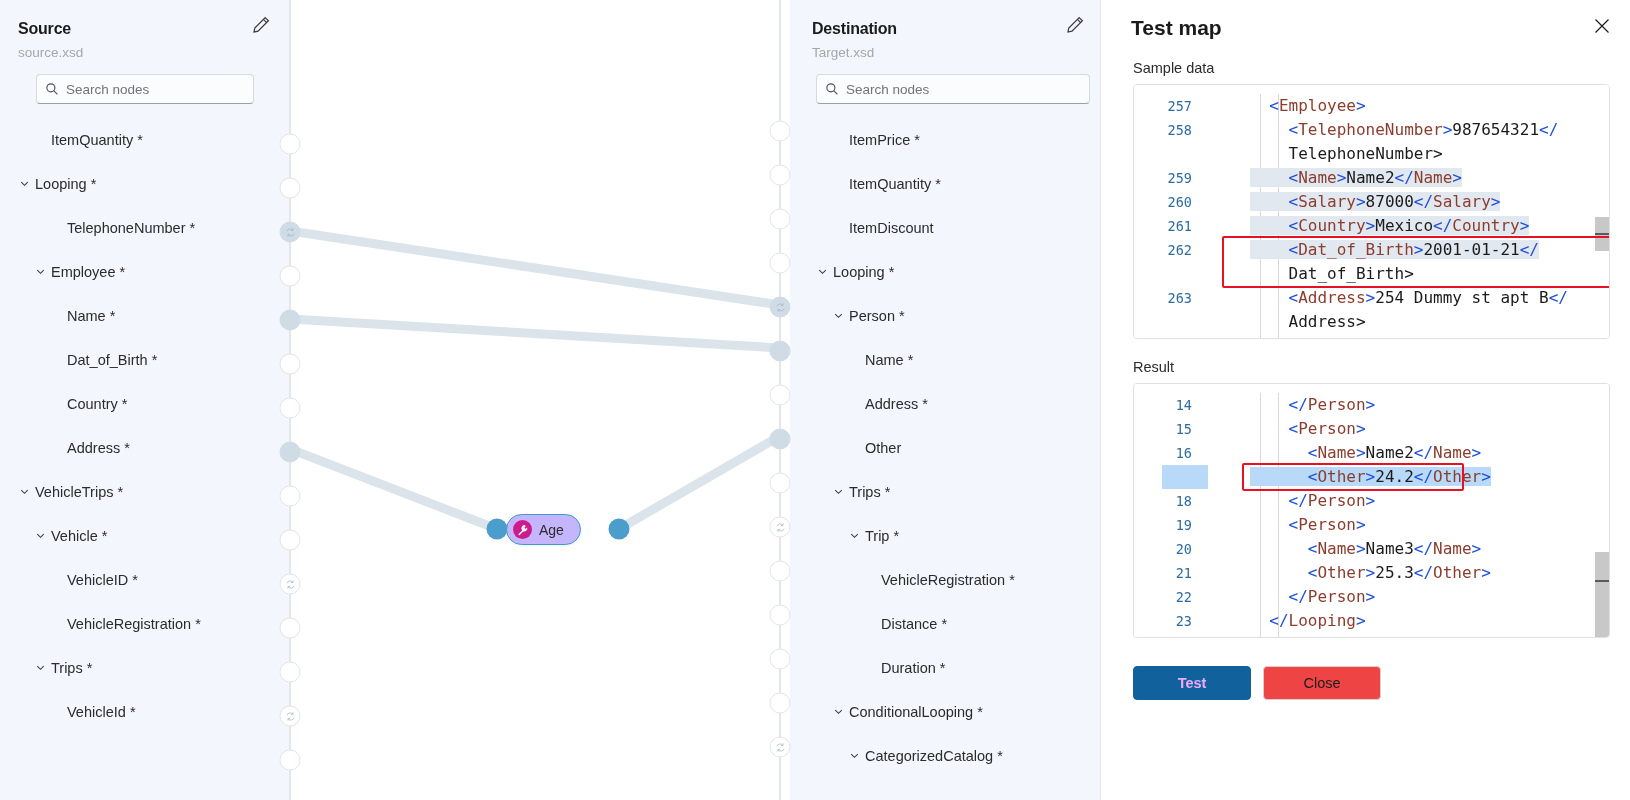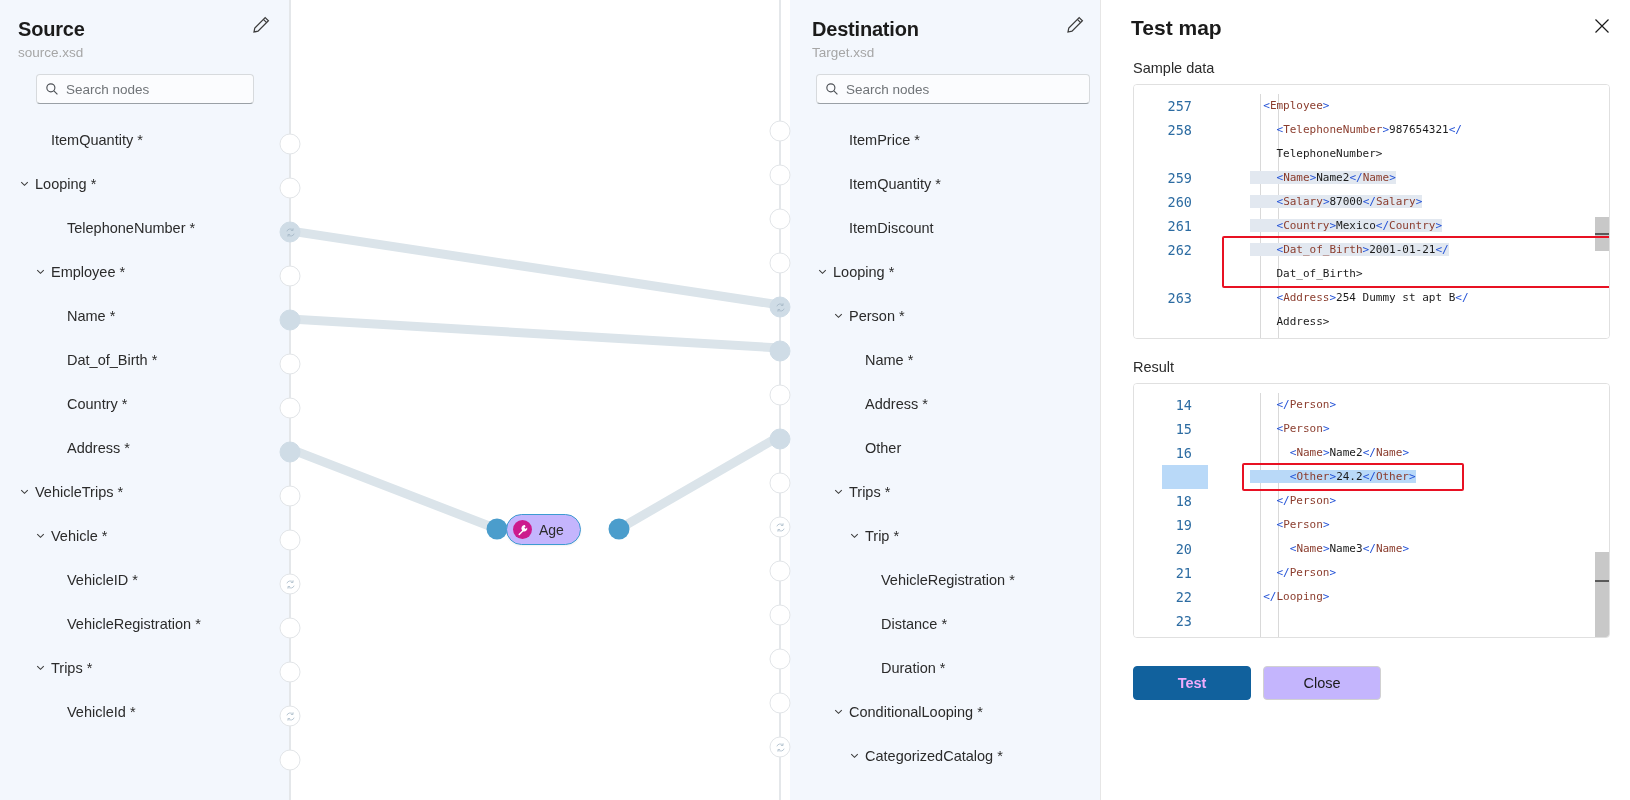--- a/index.html
+++ b/index.html
@@ -18,21 +18,21 @@
     position: relative;
     background: #f3f7fd;
     height: 800px;
     flex: 0 0 auto;
   }
   #source-panel { width: 290px; }
   #dest-panel  { width: 310px; }
 
   .panel-head { padding: 16px 18px 0 18px; position: relative; }
   .panel-title {
-    font-size: 20px; font-weight: 700; letter-spacing: -0.2px;
+    font-size: 16px; font-weight: 700; letter-spacing: -0.2px;
     color: #1b1b1b; line-height: 26px;
   }
   .panel-sub {
     font-size: 13.5px; color: #a6a6a6; margin-top: 2px; line-height: 18px;
   }
   .edit-icon {
     position: absolute; top: 14px; right: 16px;
     width: 24px; height: 24px; cursor: pointer;
   }
   .edit-icon svg { display:block; }
@@ -157,21 +157,21 @@
     text-align: right; padding-right: 16px;
     line-height: 24px; height: 24px;
   }
   .gutter .ln.blank { color: transparent; }
   .code-area {
     flex: 1 1 auto; position: relative; padding-top: 9px;
     overflow: hidden;
   }
   .cline {
     font-family: "DejaVu Sans Mono", monospace;
-    font-size: 11px; line-height: 24px; height: 24px;
+    font-size: 16px; line-height: 24px; height: 24px;
     white-space: pre; color: #1b1b1b; position: relative;
   }
   .tok-tag  { color: #8b3d2e; }
   .tok-br   { color: #2251d6; }
   .tok-txt  { color: #1b1b1b; }
   .hl-sel   { background: #e2e8f0; }
   .hl-blue  { background: #b9d9f8; }
   .guide {
     position: absolute; top: 9px; bottom: 0; width: 1px; background: #d9d9d9;
   }
@@ -188,21 +188,21 @@
   .vthumb { position: absolute; left: 0; width: 14px; background: #c8c8c8; }
   .vthumb .mark { position:absolute; left:0; right:0; height:2px; background:#5a5a5a; }
 
   .tm-buttons { margin: 28px 0 0 12px; display: flex; gap: 12px; }
   .btn {
     height: 34px; min-width: 118px; border-radius: 4px;
     font-size: 14.5px; display:flex; align-items:center; justify-content:center;
     cursor: pointer; font-family: "Liberation Sans", sans-serif;
   }
   .btn-primary { background: #11619d; color:#f0abfc; border: 1px solid #11619d; font-weight:600; }
-  .btn-default { background: #c4b5fd; color:#1b1b1b; border: 1px solid #d1d1d1; }
+  .btn-default { background: #ef4444; color:#1b1b1b; border: 1px solid #d1d1d1; }
 </style>
 </head>
 <body>
 
 <div class="app">
 
   <div class="schema-panel" id="source-panel">
     <div class="panel-head">
       <div class="panel-title">Source</div>
       <div class="panel-sub">source.xsd</div>
@@ -645,20 +645,21 @@
         <div class="code-area" id="result-code">
           <div class="guide" style="left:10px;"></div>
           <div class="guide" style="left:28px;"></div>
         <div class="cline"><span class="">    <span class="tok-br">&lt;/</span><span class="tok-tag">Person</span><span class="tok-br">&gt;</span></span></div>
             <div class="cline"><span class="">    <span class="tok-br">&lt;</span><span class="tok-tag">Person</span><span class="tok-br">&gt;</span></span></div>
             <div class="cline"><span class="">      <span class="tok-br">&lt;</span><span class="tok-tag">Name</span><span class="tok-br">&gt;</span><span class="tok-txt">Name2</span><span class="tok-br">&lt;/</span><span class="tok-tag">Name</span><span class="tok-br">&gt;</span></span></div>
             <div class="cline"><span class="hl-blue">      <span class="tok-br">&lt;</span><span class="tok-tag">Other</span><span class="tok-br">&gt;</span><span class="tok-txt">24.2</span><span class="tok-br">&lt;/</span><span class="tok-tag">Other</span><span class="tok-br">&gt;</span></span></div>
             <div class="cline"><span class="">    <span class="tok-br">&lt;/</span><span class="tok-tag">Person</span><span class="tok-br">&gt;</span></span></div>
             <div class="cline"><span class="">    <span class="tok-br">&lt;</span><span class="tok-tag">Person</span><span class="tok-br">&gt;</span></span></div>
             <div class="cline"><span class="">      <span class="tok-br">&lt;</span><span class="tok-tag">Name</span><span class="tok-br">&gt;</span><span class="tok-txt">Name3</span><span class="tok-br">&lt;/</span><span class="tok-tag">Name</span><span class="tok-br">&gt;</span></span></div>
+            <div class="cline"><span class="">      <span class="tok-br">&lt;</span><span class="tok-tag">Other</span><span class="tok-br">&gt;</span><span class="tok-txt">25.3</span><span class="tok-br">&lt;/</span><span class="tok-tag">Other</span><span class="tok-br">&gt;</span></span></div>
             <div class="cline"><span class="">    <span class="tok-br">&lt;/</span><span class="tok-tag">Person</span><span class="tok-br">&gt;</span></span></div>
             <div class="cline"><span class="">  <span class="tok-br">&lt;/</span><span class="tok-tag">Looping</span><span class="tok-br">&gt;</span></span></div>
             <div class="cline"></div>
           </div>
       </div>
       <div class="redbox" id="result-redbox" style="position: absolute; left: 108px; width: 222px; top: 79px; height: 28px; border: 2px solid rgb(232, 17, 35);"></div>
       <div class="vscroll">
         <div class="vthumb" style="top:168px;height:88px;">
           <div class="mark" style="top:28px;"></div>
         </div>

